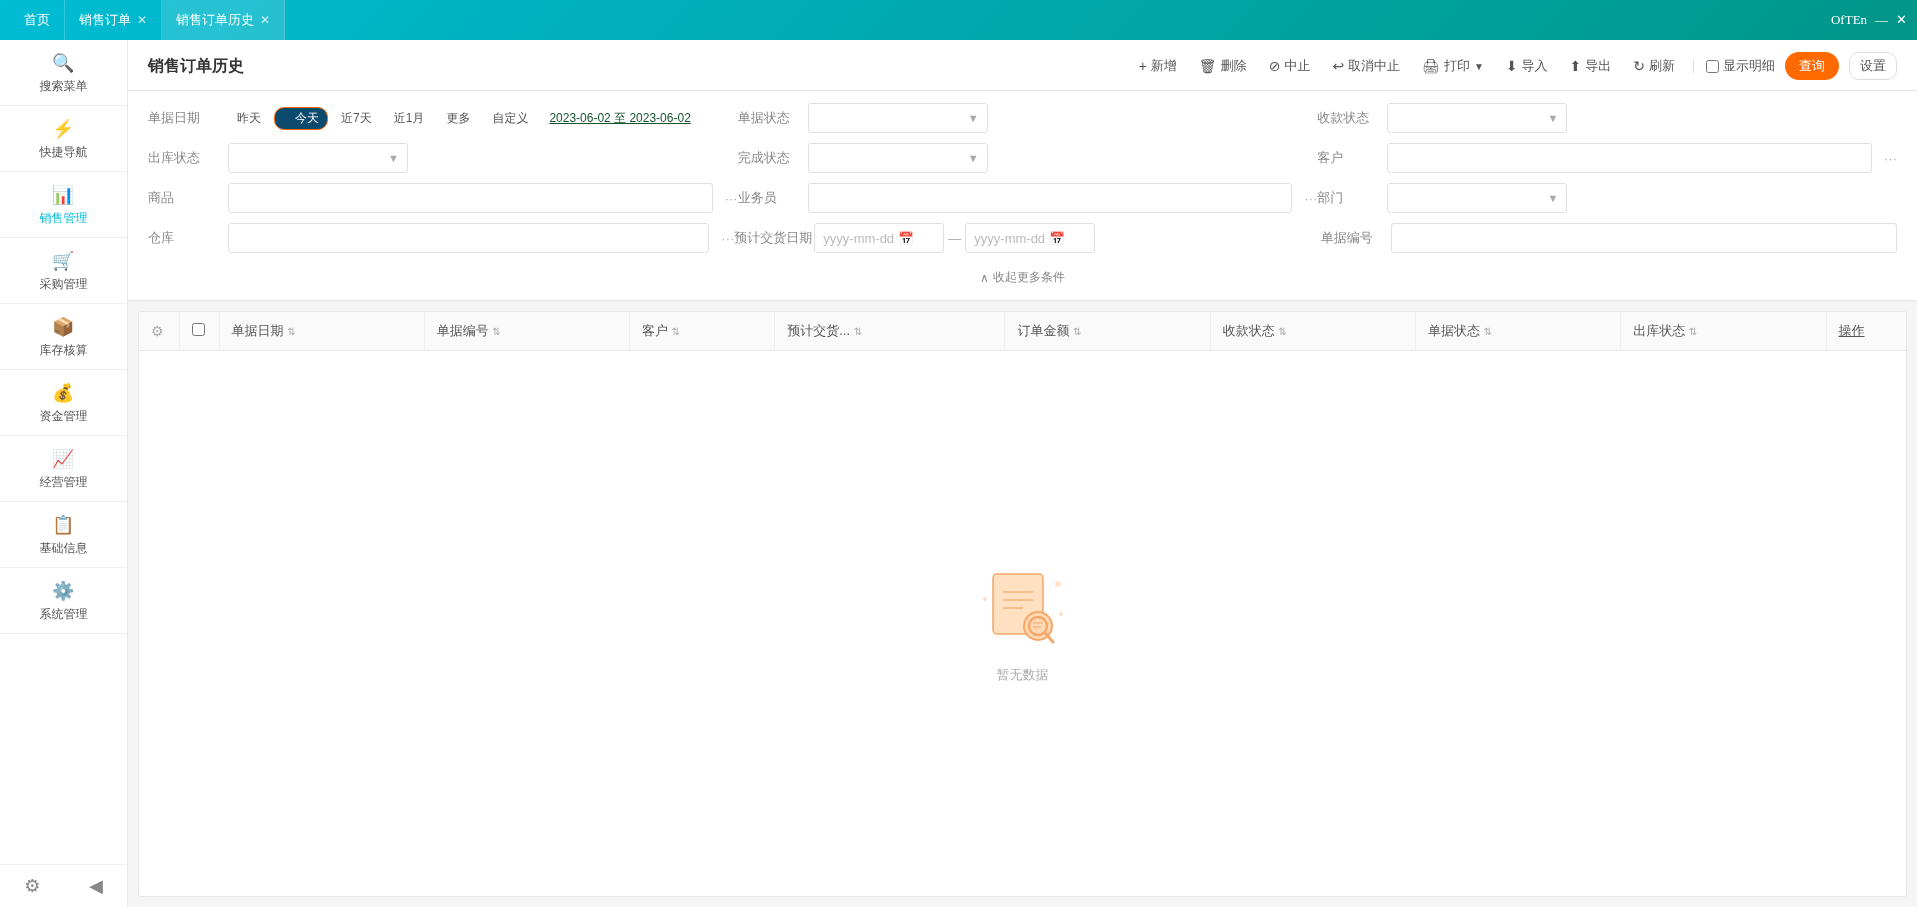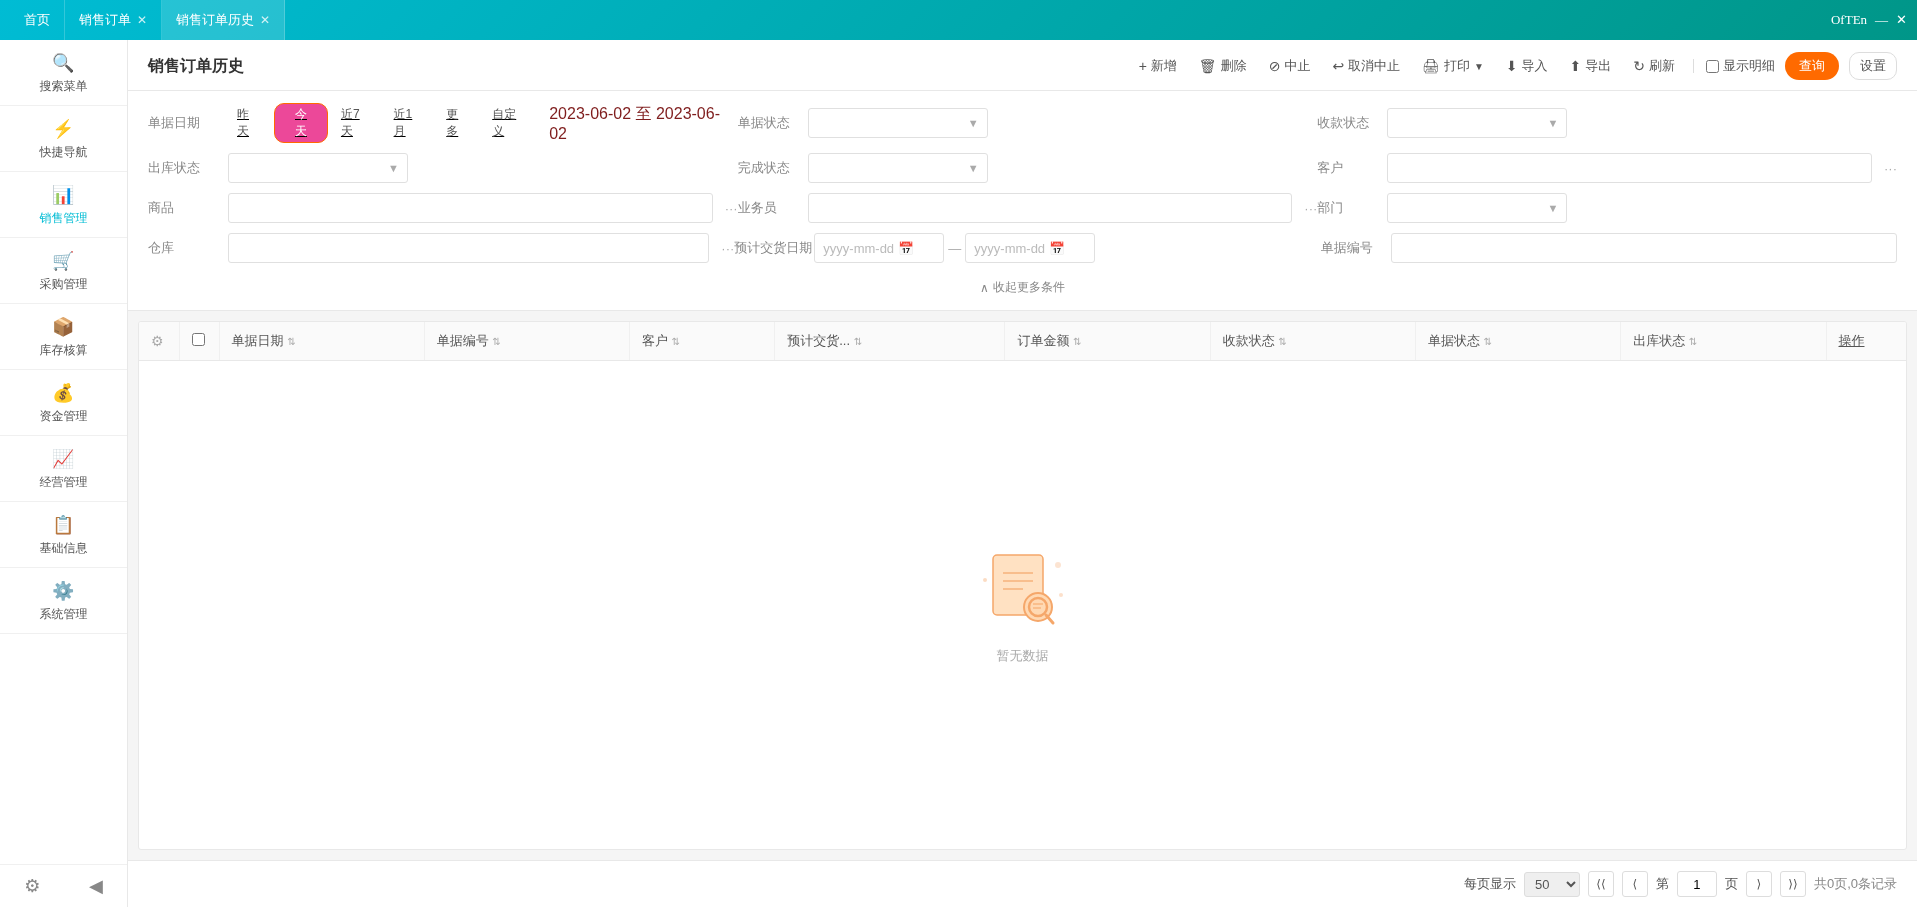--- a/index.html
+++ b/index.html
@@ -181,40 +181,40 @@
     .filter-content {
       flex: 1;
       display: flex;
       align-items: center;
       gap: 8px;
     }
     .date-buttons {
       display: flex;
       align-items: center;
       gap: 4px;
-      text-decoration: underline;
     }
     .date-btn {
       padding: 2px 8px;
       border-radius: 10px;
       font-size: 12px;
       cursor: pointer;
       border: 1px solid transparent;
       color: #555;
     }
     .date-btn.active {
-      background: #ec4899;
+      background: #0c4a6e;
       color: #fff;
       border-color: #ff6a00;
       padding-left: 20px;
     }
     .date-range-text {
-      font-size: 16px;
-      color: #7f1d1d;
+      font-size: 12px;
+      color: #14532d;
       margin-left: 4px;
+      text-decoration: underline;
     }
     .select-box {
       display: flex;
       align-items: center;
       border: 1px solid #e0e0e0;
       border-radius: 3px;
       padding: 4px 8px;
       min-width: 180px;
       background: #fff;
       cursor: pointer;
@@ -681,31 +681,15 @@
 
             <circle cx="12" cy="35" r="2" fill="#f5a76a" opacity="0.4"></circle>
             <circle cx="85" cy="20" r="3" fill="#f5a76a" opacity="0.3"></circle>
             <circle cx="88" cy="50" r="2" fill="#f5a76a" opacity="0.35"></circle>
           </svg>
         </div>
         <span class="empty-text">暂无数据</span>
       </div>
     </div>
 
-    <div class="pagination-bar">
-      <span>每页显示</span>
-      <select class="page-size-select">
-        <option value="50">50</option>
-        <option value="20">20</option>
-        <option value="100">100</option>
-      </select>
-      <div class="page-nav-btn">⟨⟨</div>
-      <div class="page-nav-btn">⟨</div>
-      <span>第</span>
-      <input type="text" class="page-input" value="1" style="">
-      <span>页</span>
-      <div class="page-nav-btn">⟩</div>
-      <div class="page-nav-btn">⟩⟩</div>
-      <span class="total-text">共0页,0条记录</span>
-    </div>
 
   </div>
 </div>
 
 </body></html>

